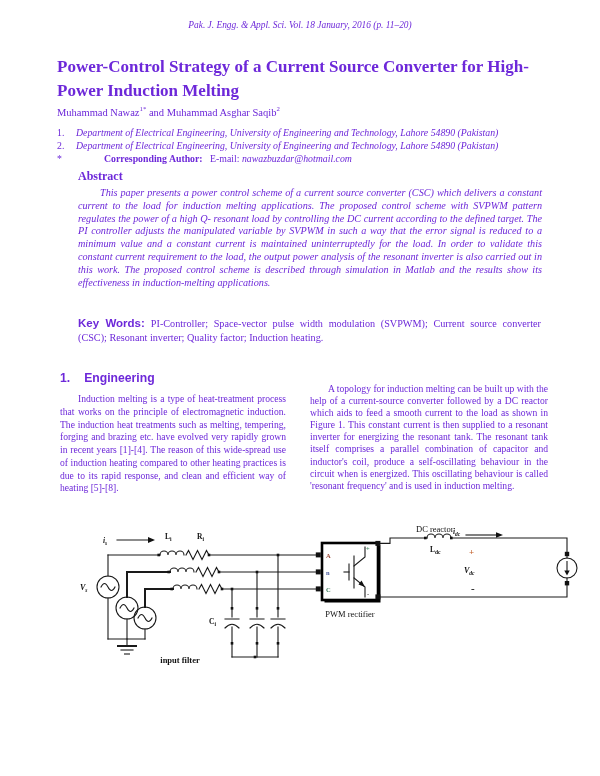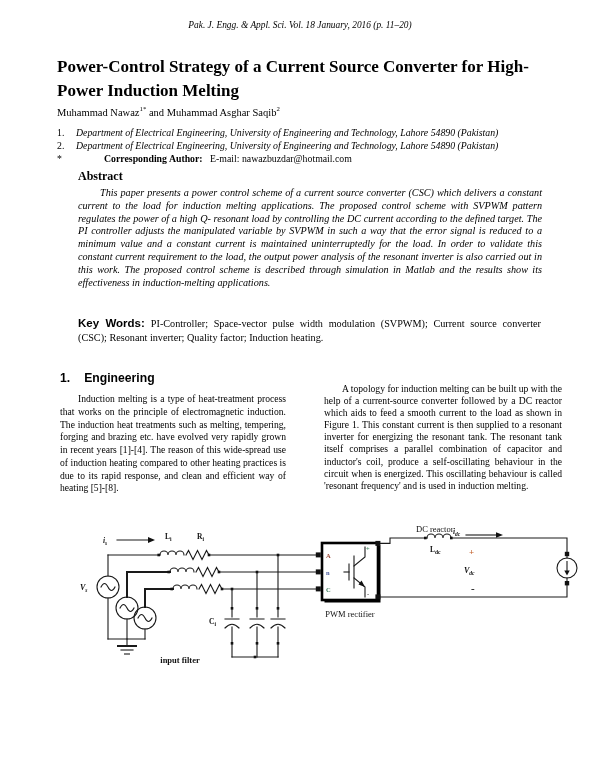--- a/index.html
+++ b/index.html
@@ -1,42 +1,42 @@
 <!DOCTYPE html>
 <html><head>
 <meta charset="utf-8">
 <style>
   html,body{margin:0;padding:0;background:#fff;}
   .page{position:relative;width:600px;height:669px;background:#ffffff;overflow:hidden;
-        font-family:"Liberation Serif",serif;color:#000000;}
+        font-family:"Liberation Serif",serif;color:#6d28d9;}
   .journal-header{position:absolute;top:20px;left:0;width:100%;text-align:center;
         font-style:italic;font-size:9.4px;}
   .paper-title{position:absolute;top:55px;left:57px;width:514px;
         font-size:17px;font-weight:bold;line-height:23.5px;}
   .authors{position:absolute;top:105px;left:57px;font-size:10.5px;}
   .authors sup{font-size:6.8px;vertical-align:super;}
   .affils{position:absolute;top:126px;left:57px;width:495px;font-size:9.8px;}
   .affil-row{display:flex;line-height:13.2px;font-style:italic;}
   .affil-row .marker{width:19px;flex:none;font-style:normal;}
   .affil-row.corr{font-style:normal;}
   .affil-row.corr .corr-label{font-weight:bold;margin-right:5px;margin-left:28px;}
-  .affil-row.corr .email{text-align:right;}
+  .affil-row.corr .email{font-style:italic;text-align:right;}
   .abstract-h{position:absolute;top:169px;left:78px;
         font-family:Liberation Serif, serif;font-weight:bold;font-size:12px;}
   .abstract-body{position:absolute;top:187px;left:78px;width:464px;
         font-size:10.2px;font-style:italic;text-align:justify;line-height:12.8px;text-indent:22px;}
   .keywords{position:absolute;top:317px;left:78px;width:463px;
         font-size:10.2px;text-align:justify;line-height:13.6px;}
   .kw-label{font-family:"Liberation Sans",sans-serif;font-weight:bold;font-size:11.5px;margin-right:6px;}
   .sec-h{position:absolute;top:371px;left:60px;
         font-family:"Liberation Sans",sans-serif;font-weight:bold;font-size:12.2px;}
   .sec-h .num{margin-right:14px;}
   .col-left{position:absolute;top:393px;left:60px;width:226px;
         font-size:9.6px;line-height:12.75px;text-align:justify;text-indent:18px;}
-  .col-right{position:absolute;top:383px;left:324px;width:238px;
+  .col-right{position:absolute;top:383px;left:310px;width:238px;
         font-size:9.6px;line-height:12.1px;text-align:justify;text-indent:18px;}
   .figure-wrap{position:absolute;top:524px;left:60px;width:520px;height:150px;}
   .fig-caption{position:absolute;top:677px;left:70px;font-size:9.8px;display:flex;}
   .fig-caption .lbl{font-weight:bold;margin-right:24px;}
   .pageno{position:absolute;top:706px;left:0;width:100%;text-align:center;font-size:10.5px;margin-top:33px;}
   
   .w{stroke:#1a1a1a;stroke-width:1.1;fill:none;stroke-linecap:square;}
   .wb{stroke:#1a1a1a;stroke-width:2;fill:none;stroke-linecap:square;}
   .dot{fill:#111;}
   .tl{font-family:"Liberation Serif",serif;font-weight:bold;font-size:7.5px;fill:#111;}

